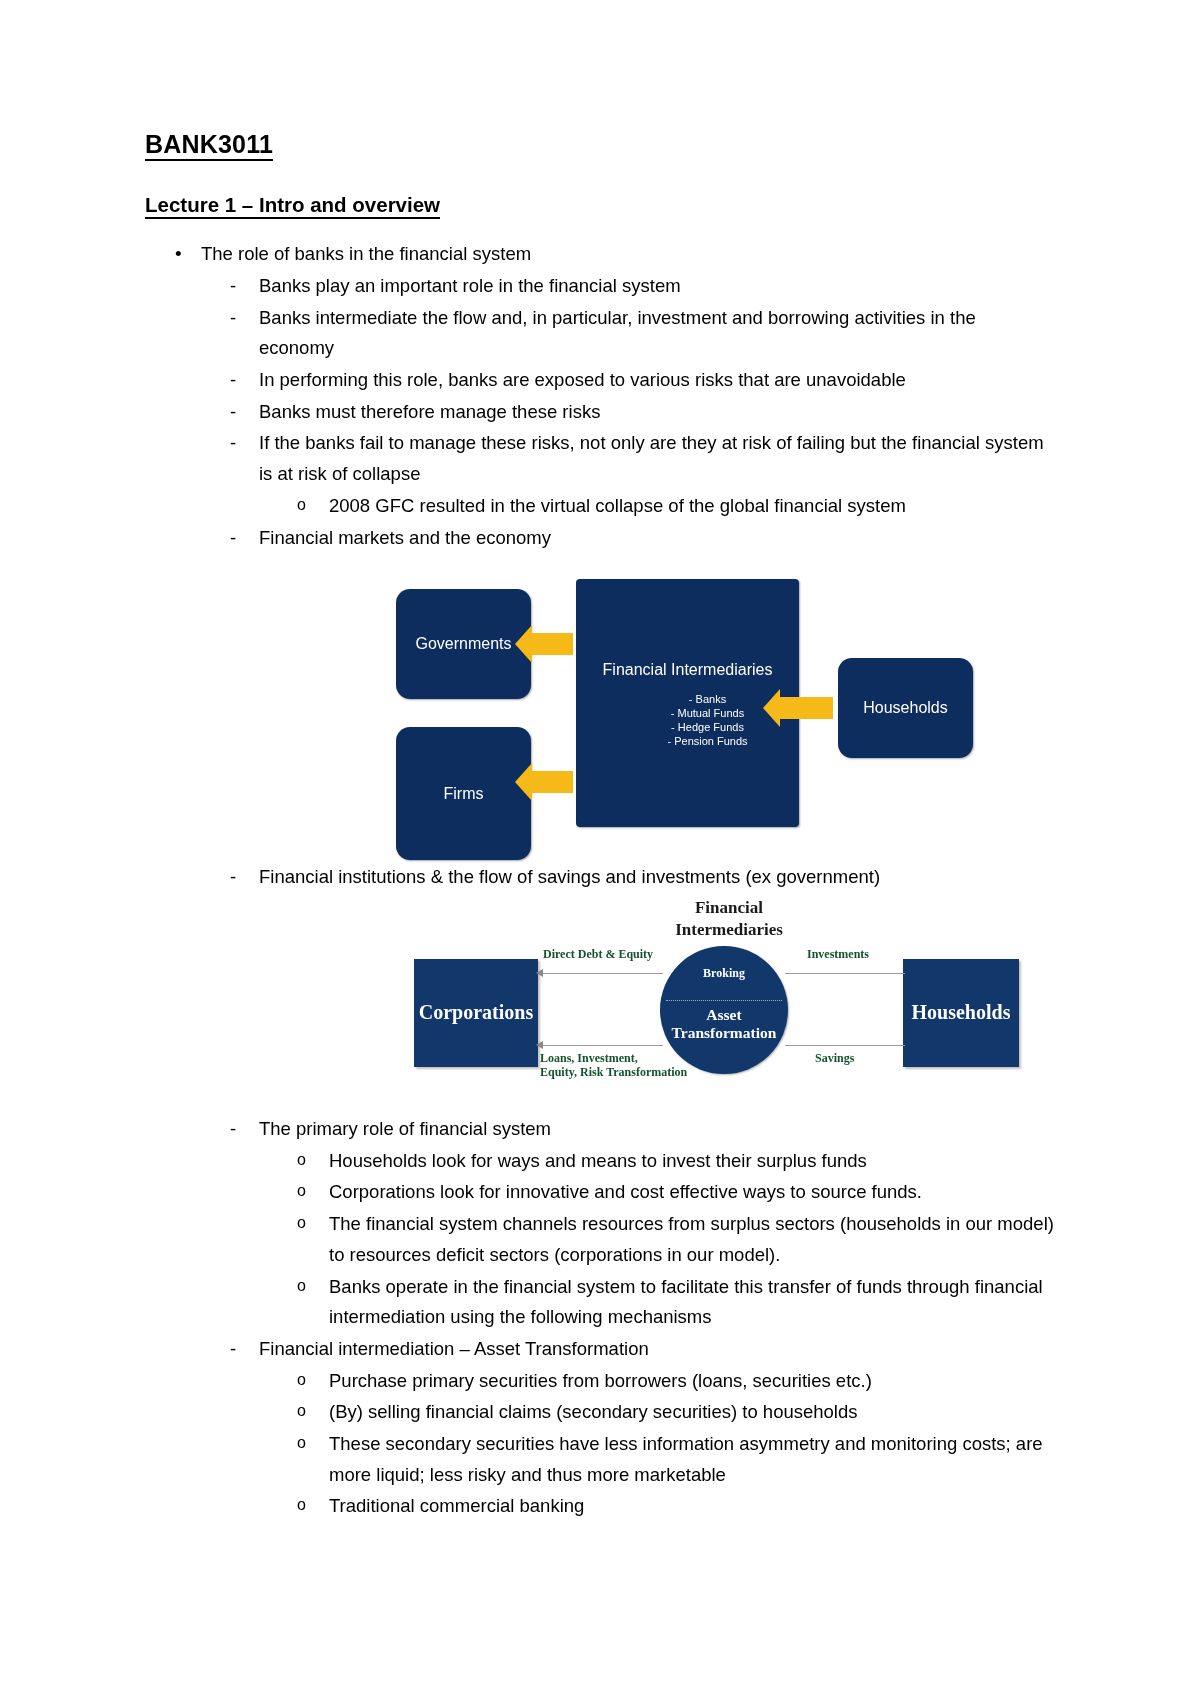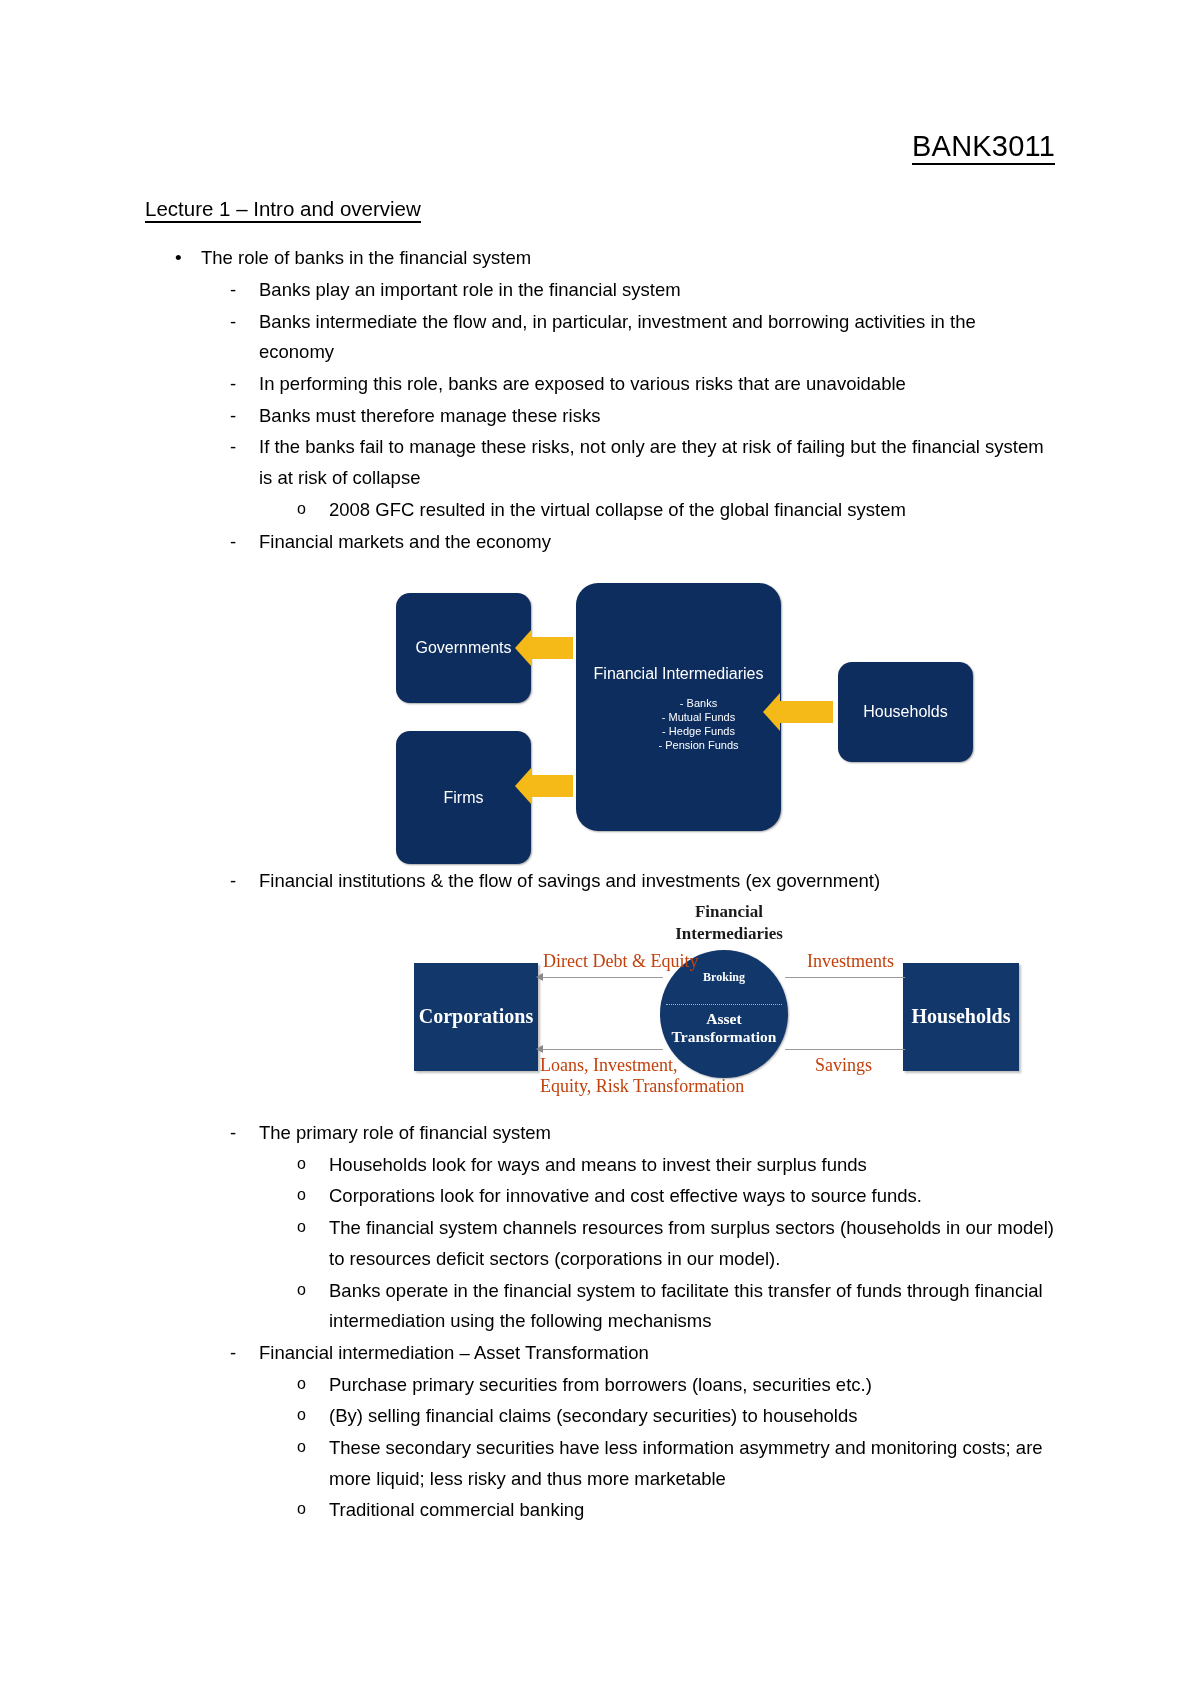--- a/index.html
+++ b/index.html
@@ -17,31 +17,31 @@
     width: 1200px;
     height: 1698px;
     background: #ffffff;
     overflow: hidden;
     box-sizing: border-box;
     padding: 130px 145px 0 145px;
   }
 
   
   .doc-title {
-    text-align: right;
-    font-size: 29px;
-    font-weight: normal;
+    text-align: left;
+    font-size: 25px;
+    font-weight: bold;
     letter-spacing: 0.2px;
     margin: 0 0 34px 0;
   }
   .doc-title span { border-bottom: 2px solid #000; padding-bottom: 1px; }
 
   .section-heading {
     font-size: 20.5px;
-    font-weight: normal;
+    font-weight: bold;
     margin: 0 0 22px 0;
   }
   .section-heading span { border-bottom: 2px solid #000; padding-bottom: 1px; }
 
   
   ul.lvl1, ul.lvl2, ul.lvl3 {
     list-style: none;
     margin: 0;
     padding: 0;
   }
@@ -109,22 +109,22 @@
     align-items: center;
     justify-content: center;
     text-align: center;
     box-shadow: 1px 1px 2px rgba(0,0,0,0.35);
     margin-left: 7px;
   }
   .d1box.governments { left: 10px;  top: 10px;  width: 135px; height: 110px; }
   .d1box.firms       { left: 10px;  top: 148px; width: 135px; height: 133px; justify-content: center; }
   .d1box.households  { left: 452px; top: 79px;  width: 135px; height: 100px; }
   .d1box.intermediaries {
-    left: 190px; top: 0px; width: 205px; height: 248px;
-    border-radius: 22px;
+    left: 190px; top: 0px; width: 223px; height: 248px;
+    border-radius: 4px;
     display: block;
     padding: 0;
   }
   .d1-fi-title {
     color: #ffffff;
     font-size: 16px;
     text-align: center;
     margin-top: 78px;
   }
   .d1-fi-list {
@@ -228,23 +228,24 @@
     position: absolute;
     width: 0; height: 0;
     border-top: 4px solid transparent;
     border-bottom: 4px solid transparent;
     border-right: 7px solid #8a8a8a;
   }
   .d2-arrowhead.t1 { left: 127px; top: 70px; }
   .d2-arrowhead.b1 { left: 127px; top: 142px; }
   .d2-lbl {
     position: absolute;
-    font-size: 18px;
-    color: #c2410c;
+    font-size: 12px;
+    color: #14532d;
     line-height: 1.18;
+    font-weight: bold;
   }
   .d2-lbl.direct { left: 134px; top: 48px; }
   .d2-lbl.invest { left: 398px; top: 48px; }
   .d2-lbl.savings{ left: 406px; top: 152px; }
   .d2-lbl.loans  { left: 131px; top: 152px; }
 </style>
 </head>
 <body>
 
 <div class="page">

